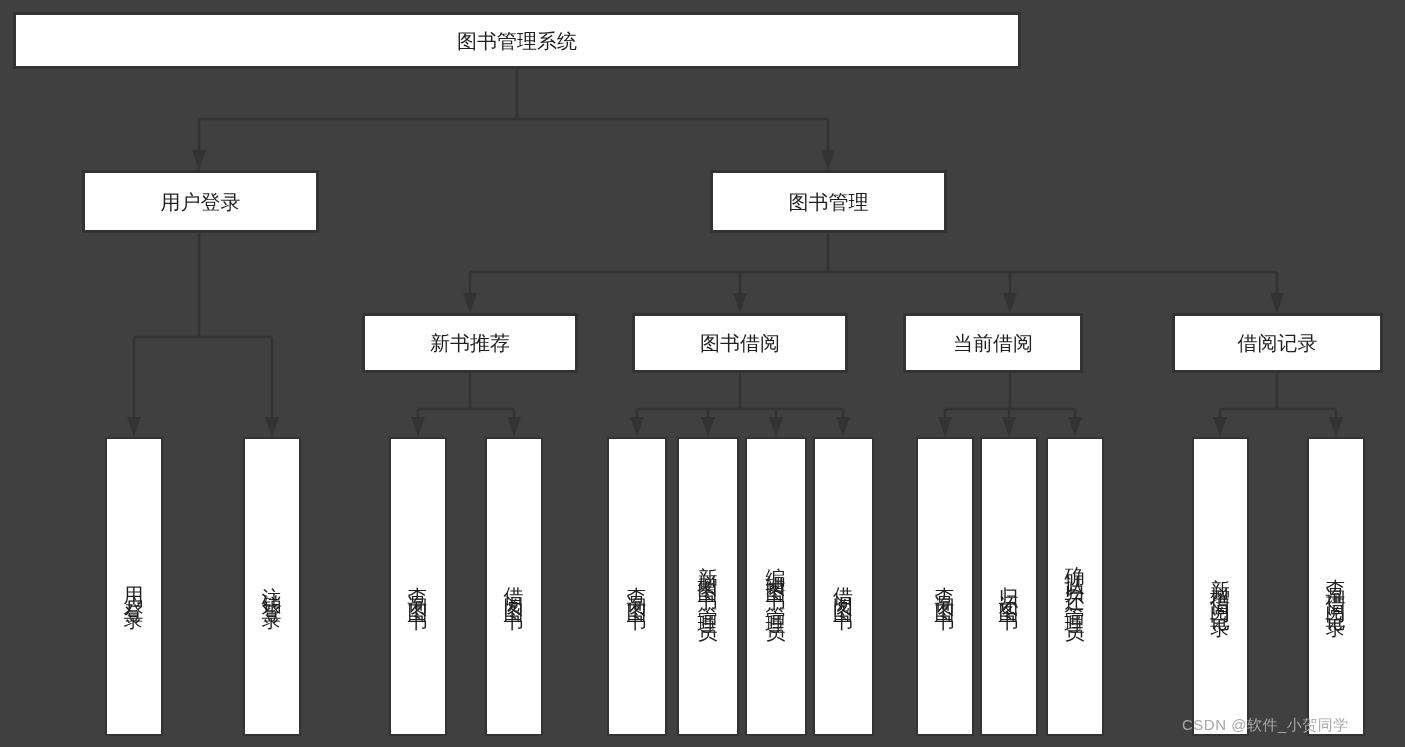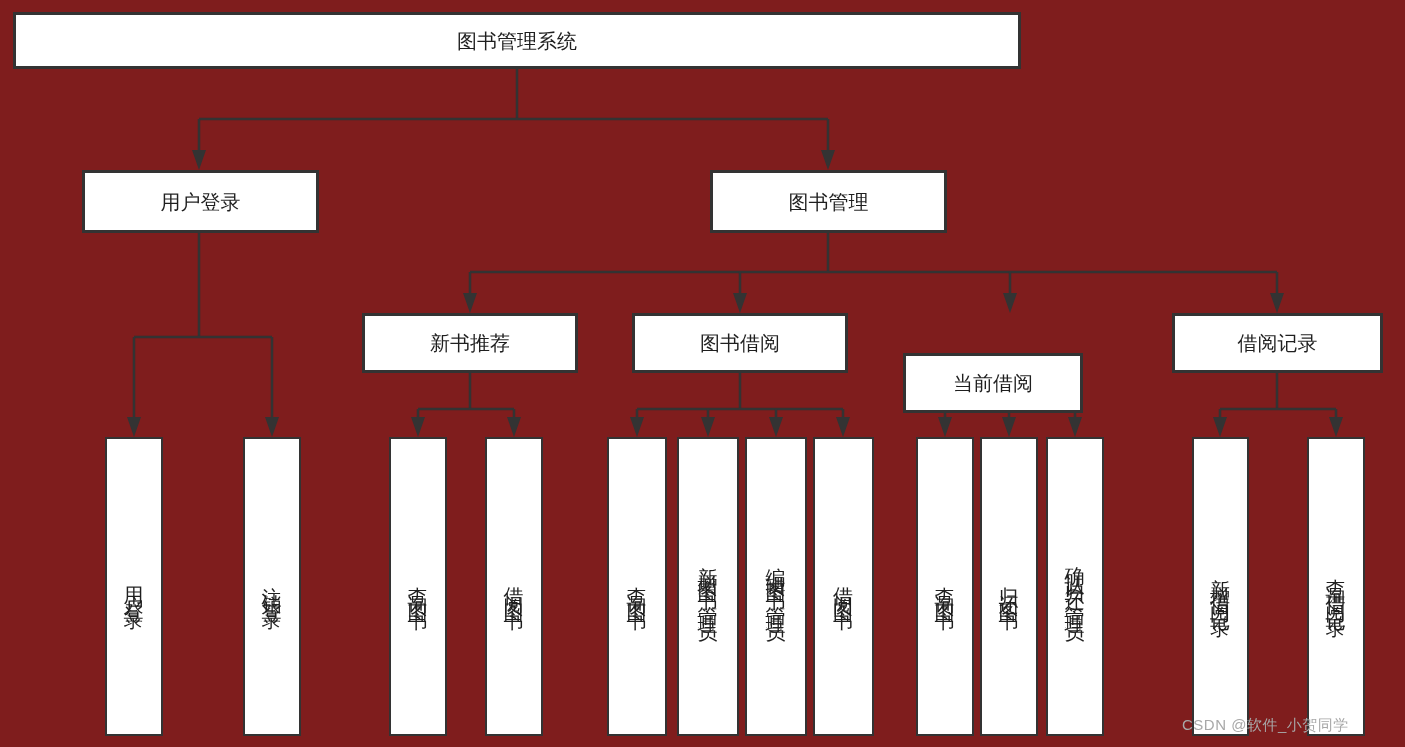--- a/index.html
+++ b/index.html
@@ -1,20 +1,20 @@
 <!DOCTYPE html>
 <html><head>
 <meta charset="utf-8">
 <style>
   html, body { margin: 0; padding: 0; background: #ffffff; }
   #canvas {
     position: relative;
     width: 1405px;
     height: 747px;
-    background: #7f1d1d;
+    background: #404040;
     font-family: "Liberation Sans", sans-serif;
     overflow: hidden;
   }
   #connectors {
     position: absolute;
     left: 0; top: 0;
     width: 1405px; height: 747px;
     pointer-events: none;
   }
   .node {
@@ -40,21 +40,21 @@
     text-orientation: mixed;
     letter-spacing: 8px;
     white-space: nowrap;
   }
   
   #n-root      { left: 13px;   top: 12px;  width: 1008px; height: 57px; }
   #n-user      { left: 82px;   top: 170px; width: 237px;  height: 63px; }
   #n-mgmt      { left: 710px;  top: 170px; width: 237px;  height: 63px; }
   #n-rec       { left: 362px;  top: 313px; width: 216px;  height: 60px; }
   #n-borrow    { left: 632px;  top: 313px; width: 216px;  height: 60px; }
-  #n-current   { left: 903px;  top: 313px; width: 180px;  height: 60px; margin-top: 40px; }
+  #n-current   { left: 903px;  top: 313px; width: 180px;  height: 60px; }
   #n-record    { left: 1172px; top: 313px; width: 211px;  height: 60px; }
   
   #n-a1 { left: 105px;  width: 58px; }
   #n-a2 { left: 243px;  width: 58px; }
   #n-b1 { left: 389px;  width: 58px; }
   #n-b2 { left: 485px;  width: 58px; }
   #n-c1 { left: 607px;  width: 60px; }
   #n-c2 { left: 677px;  width: 62px; }
   #n-c3 { left: 745px;  width: 62px; }
   #n-c4 { left: 813px;  width: 61px; }

